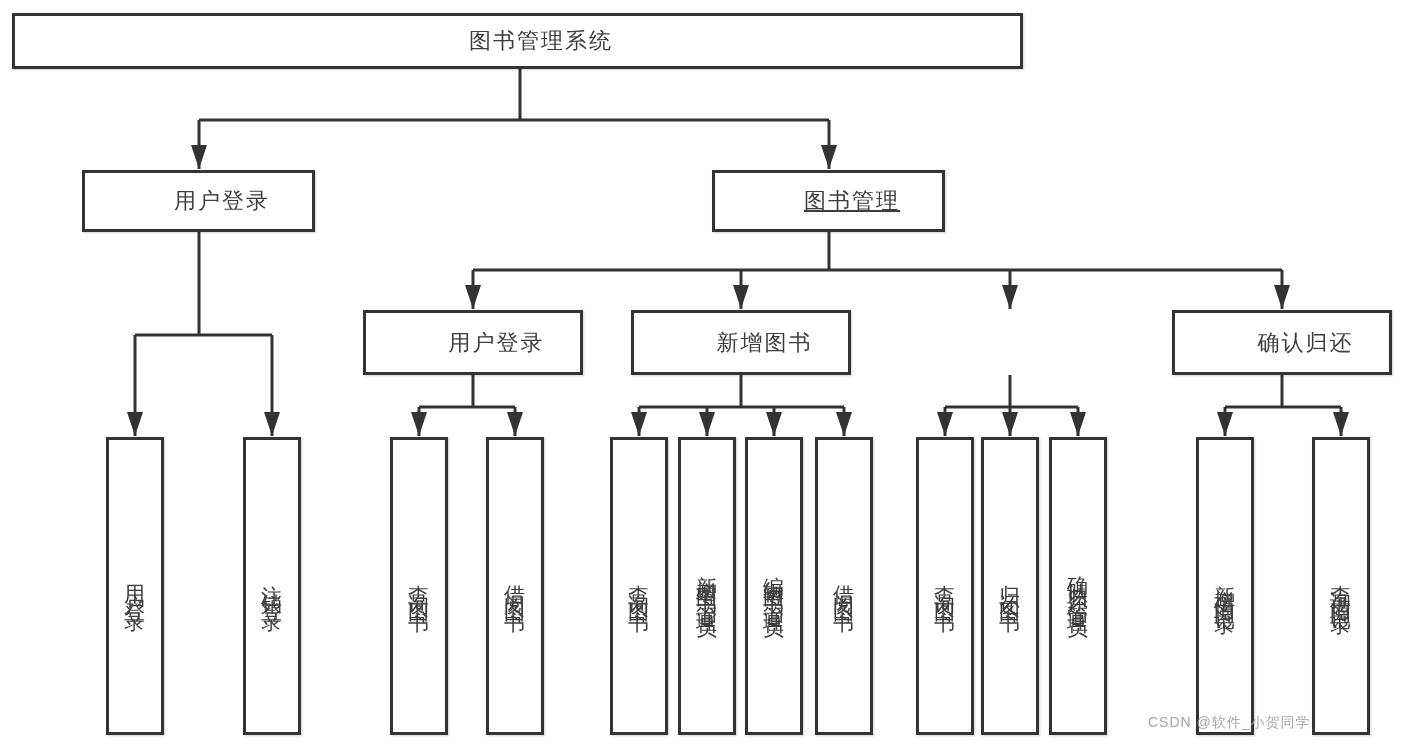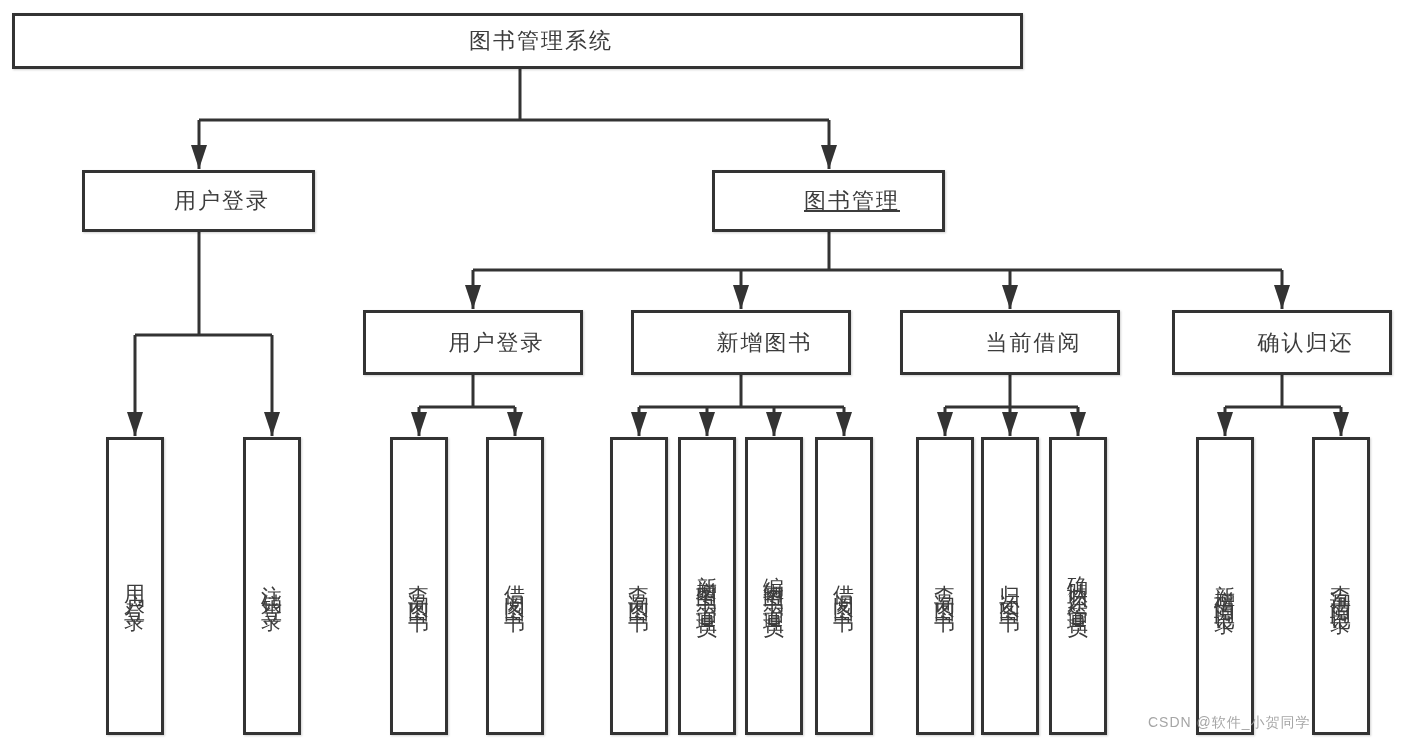--- a/index.html
+++ b/index.html
@@ -111,23 +111,20 @@
   <div class="box h-box" id="n-book-mgmt">
     <span>图书管理</span>
   </div>
 
   <div class="box h-box" id="n-new-book">
     <span>用户登录</span>
   </div>
   <div class="box h-box" id="n-book-borrow">
     <span>新增图书</span>
   </div>
-  <div class="box h-box" id="n-current-borrow">
-    <span>当前借阅</span>
-  </div>
   <div class="box h-box" id="n-borrow-record">
     <span>确认归还</span>
   </div>
 
   <div class="box v-box" id="n-login-leaf">
     <span class="vtext">用户登录</span>
   </div>
   <div class="box v-box" id="n-logout-leaf">
     <span class="vtext">注销登录</span>
   </div>

